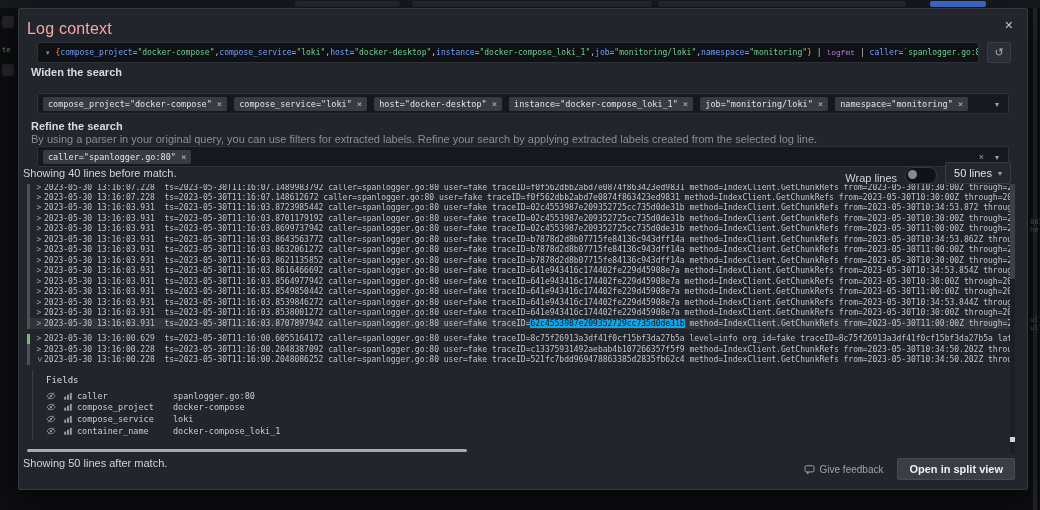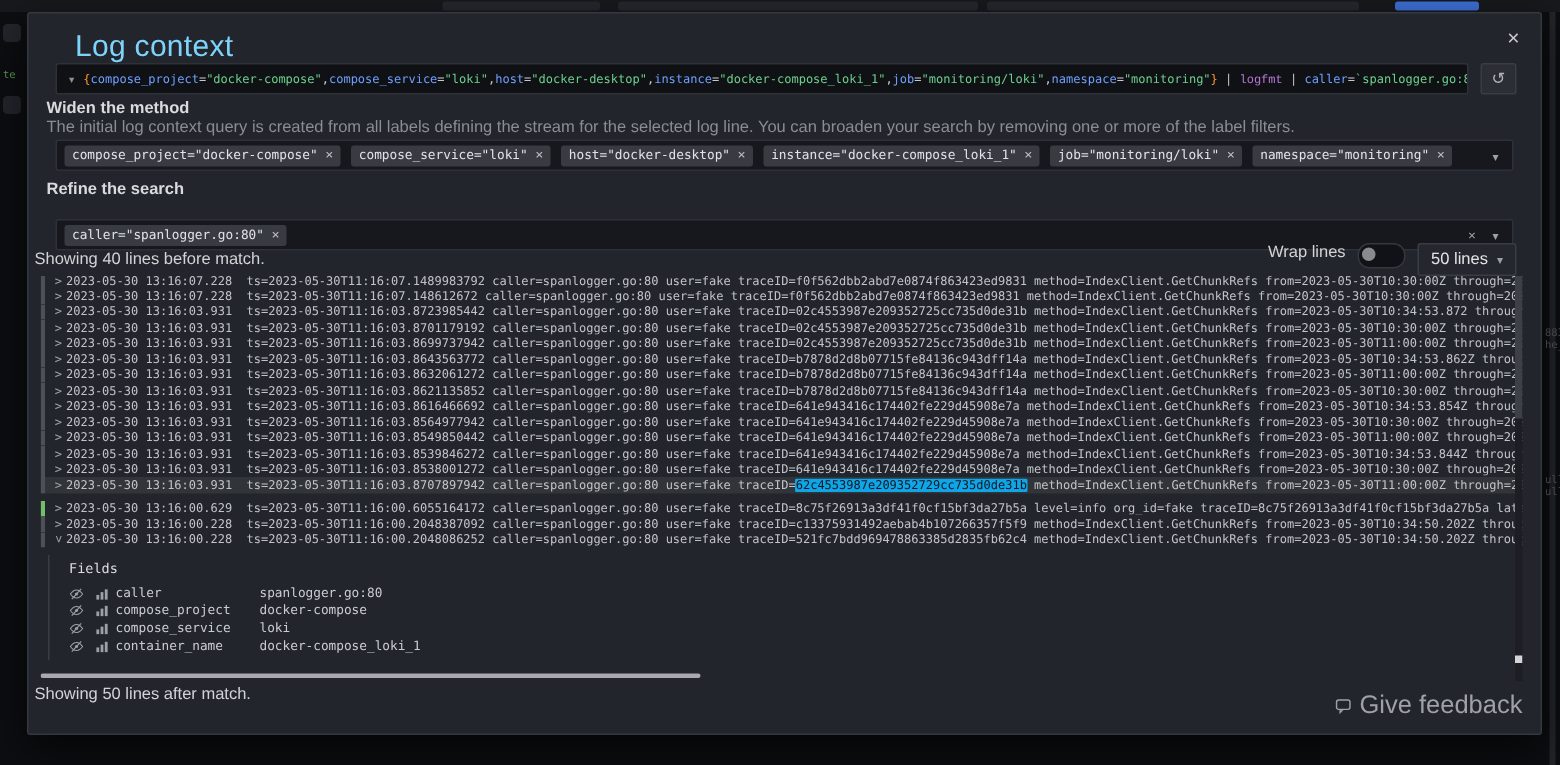--- a/index.html
+++ b/index.html
@@ -18,21 +18,21 @@
   .edge-icon{position:absolute;left:2px;width:12px;height:12px;background:#24262c;border-radius:3px;}
   .bg-scrollbar{position:absolute;right:3px;top:8px;bottom:0;width:4px;background:#23252a;}
   .backdrop-frag{position:absolute;font:7px "DejaVu Sans Mono",monospace;color:#595b60;white-space:pre;}
   .backdrop-frag.green{color:#5f9e58;}
   
   .modal{
     position:absolute;left:18px;top:8px;width:1010px;height:482px;
     background:#22252b;border:1px solid #35383e;border-radius:2px;
     box-shadow:0 10px 30px rgba(0,0,0,.65);box-sizing:border-box;
   }
-  .modal-title{position:absolute;left:31px;top:11px;font-size:20px;color:#7dd3fc;letter-spacing:.2px;}
+  .modal-title{position:absolute;left:8px;top:11px;font-size:16px;color:#fca5a5;letter-spacing:.2px;}
   .close-x{position:absolute;right:14px;top:9px;font-size:14px;color:#c9cacf;cursor:pointer;line-height:14px;}
   
   .query-row{position:absolute;left:18px;right:16px;top:33px;height:21px;display:flex;gap:8px;}
   .query-box{flex:1;background:#101114;border:1px solid #2e3138;border-radius:2px;display:flex;align-items:center;gap:6px;padding:0 8px;overflow:hidden;}
   .q-chevron{color:#8e9096;font-size:7px;flex:none;}
   .query-code{font:8px "DejaVu Sans Mono",monospace;white-space:pre;overflow:hidden;flex:none;}
   .q-brace{color:#ff9830;}.q-name{color:#6e9fff;}.q-op{color:#c7c8cc;}.q-val{color:#6ccf8e;}.q-parser{color:#b877d9;font-family:Liberation Mono, monospace;}
   .revert-btn{width:24px;height:21px;background:#2b2e34;border:1px solid #3a3d44;border-radius:2px;color:#b2b4b9;
     display:flex;align-items:center;justify-content:center;font-size:11px;box-sizing:border-box;cursor:pointer;}
   
@@ -40,21 +40,21 @@
   .sec-desc{position:absolute;left:12px;font-size:11px;color:#8b8d94;}
   .select-box{position:absolute;left:18px;right:18px;height:21px;background:#16181d;border:1px solid #2e3138;border-radius:2px;
     display:flex;align-items:center;gap:7px;padding:0 30px 0 5px;box-sizing:border-box;overflow:hidden;}
   .chip{display:inline-flex;align-items:center;gap:5px;background:#383b42;border-radius:2px;padding:2px 5px;
     font:8.5px "DejaVu Sans Mono",monospace;color:#e2e3e7;white-space:nowrap;flex:none;cursor:pointer;}
   .chip .x{color:#bcbec3;font-size:9px;line-height:8px;}
   .sel-chev{position:absolute;right:9px;top:6px;color:#9da0a5;font-size:8px;}
   .sel-clear{position:absolute;right:24px;top:5px;color:#9da0a5;font-size:9px;}
   
   .showing{position:absolute;left:4px;font-size:11px;color:#d2d3d7;}
-  .log-controls{position:absolute;right:16px;top:153px;display:flex;align-items:flex-start;gap:8px;}
+  .log-controls{position:absolute;right:16px;top:153px;display:flex;align-items:flex-end;gap:8px;}
   .wrap-label{font-size:11px;color:#d2d3d7;}
   .toggle{width:30px;height:15px;border-radius:8px;background:#111217;border:1px solid #34373d;position:relative;cursor:pointer;}
   .toggle-knob{position:absolute;left:2px;top:2px;width:9px;height:9px;border-radius:50%;background:#888a8f;}
   .lines-select{height:20px;background:#24272d;border:1px solid #3a3d44;border-radius:2px;display:flex;align-items:center;gap:6px;
     padding:0 8px;font-size:11px;color:#e2e3e7;cursor:pointer;}
   .lines-select .sc{font-size:8px;color:#9da0a5;}
   
   .log-scroll{position:absolute;left:8px;right:12px;top:175px;height:270px;overflow:hidden;}
   .log-row{display:flex;align-items:center;height:10.5px;font:8px "DejaVu Sans Mono",monospace;color:#c2c3c8;white-space:pre;overflow:hidden;cursor:pointer;}
   .log-row .row-bar{width:3px;align-self:stretch;background:#4d5055;margin-right:4px;flex:none;}
@@ -73,21 +73,21 @@
   .field-icons{display:flex;gap:7px;width:31px;flex:none;align-items:center;}
   .field-icons svg{display:block;cursor:pointer;}
   .field-name{width:96px;flex:none;}
   
   .h-scrollbar{position:absolute;left:0;bottom:2px;width:440px;height:3px;background:#a8aab0;border-radius:2px;cursor:pointer;}
   .v-scrollbar{position:absolute;right:0;top:0;width:5px;height:100%;background:#1c1e23;cursor:pointer;}
   .v-thumb{position:absolute;top:0;left:0;width:5px;height:95px;background:#3d4047;}
   .scroll-corner{position:absolute;right:0;bottom:12px;width:5px;height:5px;background:#d3d4d8;}
   
   .footer{position:absolute;right:12px;bottom:9px;display:flex;align-items:center;gap:14px;}
-  .feedback{display:flex;align-items:center;gap:5px;color:#9fa1a7;font-size:17px;cursor:pointer;}
+  .feedback{display:flex;align-items:center;gap:5px;color:#9fa1a7;font-size:10px;cursor:pointer;}
   .split-btn{background:#3a3d45;border:1px solid #474a52;border-radius:2px;color:#eff0f2;font-size:11px;font-weight:700;
     padding:4px 11px;cursor:pointer;font-family:"Liberation Sans",sans-serif;}
 </style>
 </head>
 <body>
 
 <div class="top-strip">
   <div class="ts-btn b1"></div>
   <div class="ts-btn b2"></div>
   <div class="ts-btn b3"></div>
@@ -112,22 +112,21 @@
     <div class="query-box">
       <span class="q-chevron">▾</span>
       <span class="query-code" id="query-code"><span class="q-brace">{</span><span class="q-name">compose_project</span><span class="q-op">=</span><span class="q-val">"docker-compose"</span><span class="q-op">,</span><span class="q-name">compose_service</span><span class="q-op">=</span><span class="q-val">"loki"</span><span class="q-op">,</span><span class="q-name">host</span><span class="q-op">=</span><span class="q-val">"docker-desktop"</span><span class="q-op">,</span><span class="q-name">instance</span><span class="q-op">=</span><span class="q-val">"docker-compose_loki_1"</span><span class="q-op">,</span><span class="q-name">job</span><span class="q-op">=</span><span class="q-val">"monitoring/loki"</span><span class="q-op">,</span><span class="q-name">namespace</span><span class="q-op">=</span><span class="q-val">"monitoring"</span><span class="q-brace">}</span><span class="q-op"> | </span><span class="q-parser">logfmt</span><span class="q-op"> | </span><span class="q-name">caller</span><span class="q-op">=</span><span class="q-val">`spanlogger.go:80`</span></span>
 
     </div>
     <div class="revert-btn">
       <span>↺</span>
     </div>
   </div>
 
-  <div class="sec-heading" style="top:57px;">Widen the method</div>
-  <div class="sec-desc" style="top:70px;">The initial log context query is created from all labels defining the stream for the selected log line. You can broaden your search by removing one or more of the label filters.</div>
+  <div class="sec-heading" style="top:57px;">Widen the search</div>
   <div class="select-box" style="top:84px;" id="widen-select">
     <span class="chip">
         <span>compose_project="docker-compose"</span>
         <span class="x">×</span>
       </span>
       <span class="chip">
         <span>compose_service="loki"</span>
         <span class="x">×</span>
       </span>
       <span class="chip">
@@ -143,20 +142,21 @@
         <span class="x">×</span>
       </span>
       <span class="chip">
         <span>namespace="monitoring"</span>
         <span class="x">×</span>
       </span>
       <span class="sel-chev">▾</span>
   </div>
 
   <div class="sec-heading" style="top:111px;">Refine the search</div>
+  <div class="sec-desc" style="top:124px;">By using a parser in your original query, you can use filters for extracted labels. Refine your search by applying extracted labels created from the selected log line.</div>
   <div class="select-box" style="top:137px;" id="refine-select">
     <span class="chip">
         <span>caller="spanlogger.go:80"</span>
         <span class="x">×</span>
       </span>
       <span class="sel-clear">×</span>
     <span class="sel-chev">▾</span>
   </div>
 
   <div class="showing" style="top:158px;">Showing 40 lines before match.</div>
@@ -283,14 +283,15 @@
   <div class="showing" style="top:448px;">Showing 50 lines after match.</div>
 
   <div class="footer">
     <span class="feedback">
       <svg width="11" height="11" viewBox="0 0 16 16">
         <rect x="1.5" y="2.5" width="13" height="9" rx="2" fill="none" stroke="#9fa1a7" stroke-width="1.4"></rect>
         <path d="M5 11.5 L5 14.5 L8 11.5" fill="none" stroke="#9fa1a7" stroke-width="1.4"></path>
       </svg>
       <span>Give feedback</span>
     </span>
+    <button class="split-btn">Open in split view</button>
   </div>
 </div>
 
 </body></html>

